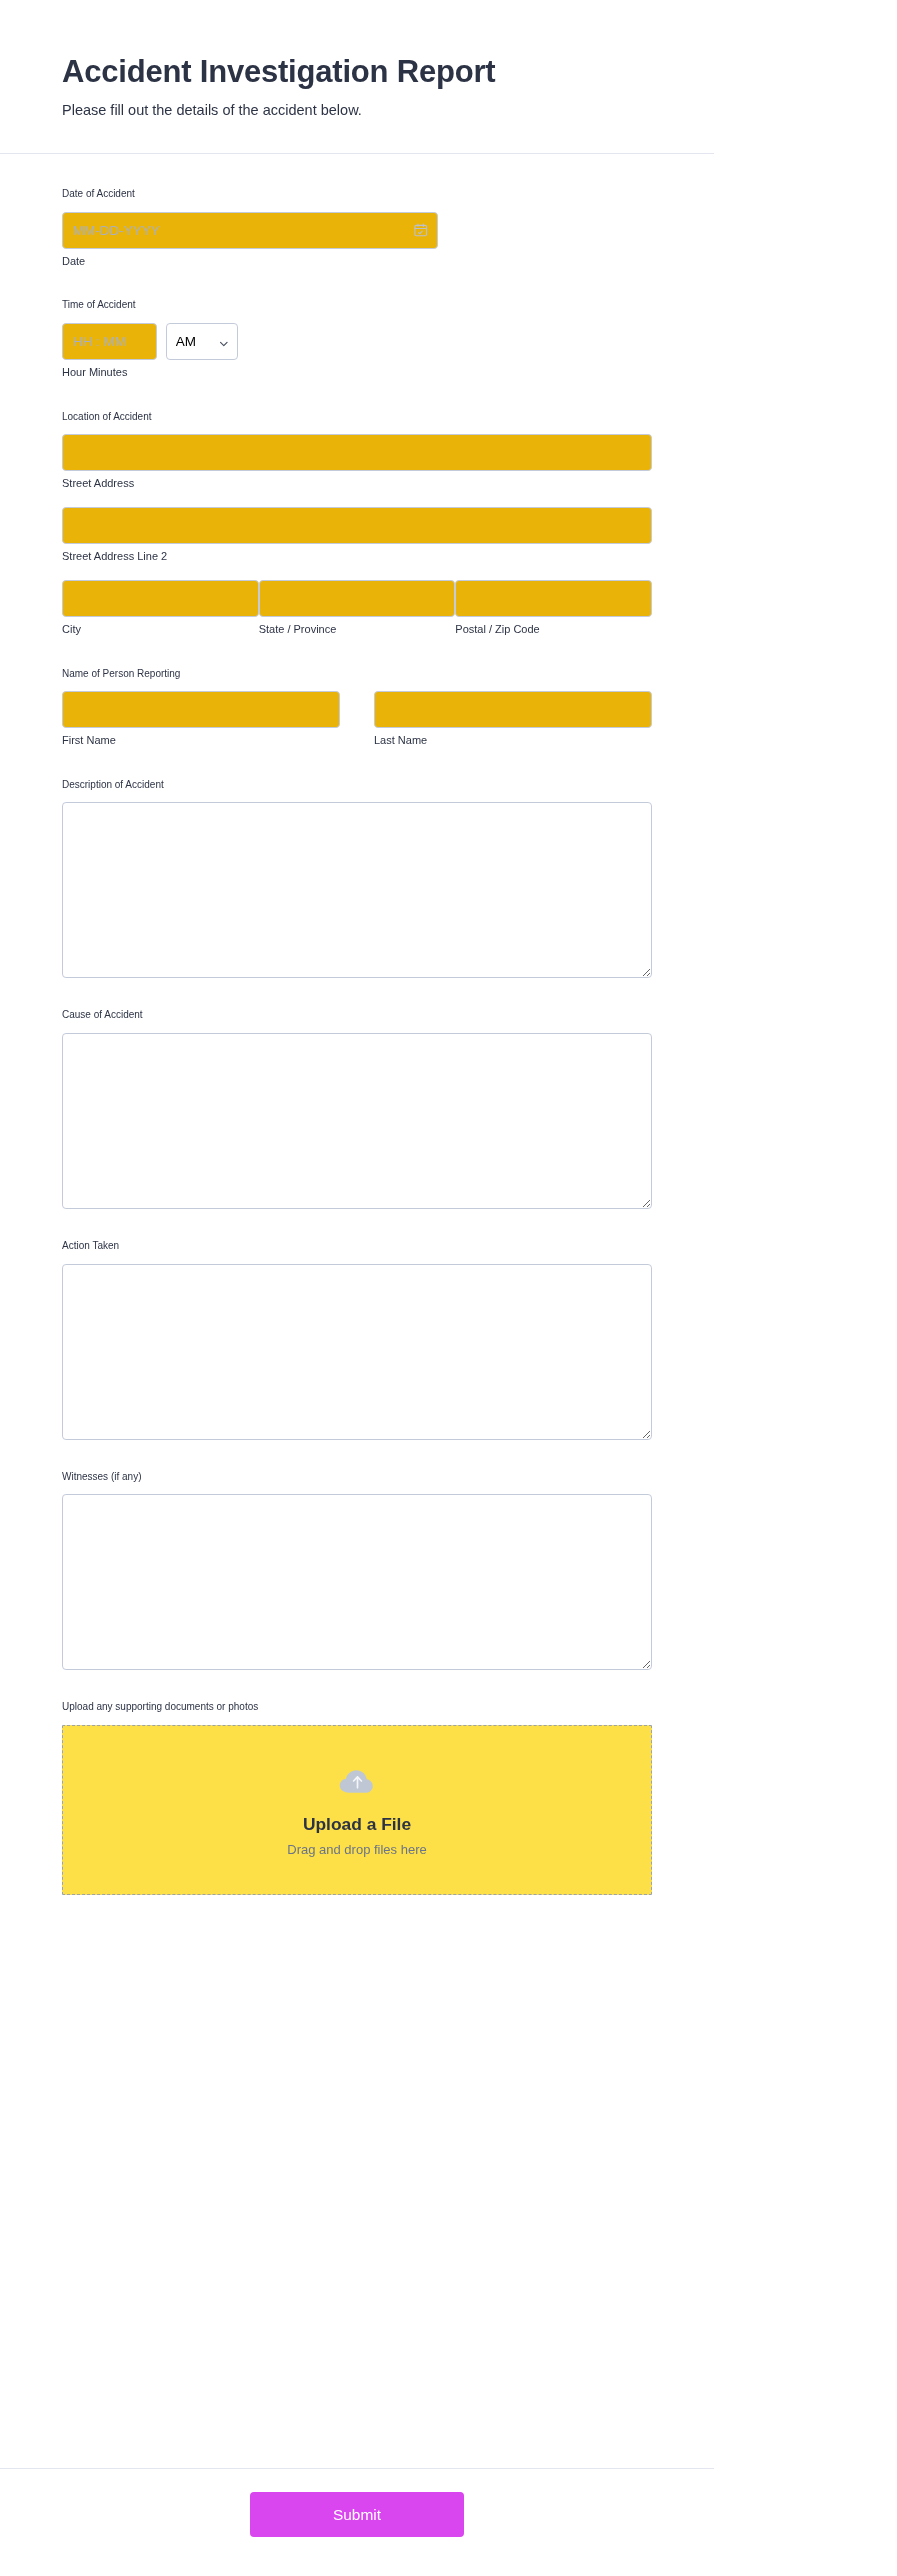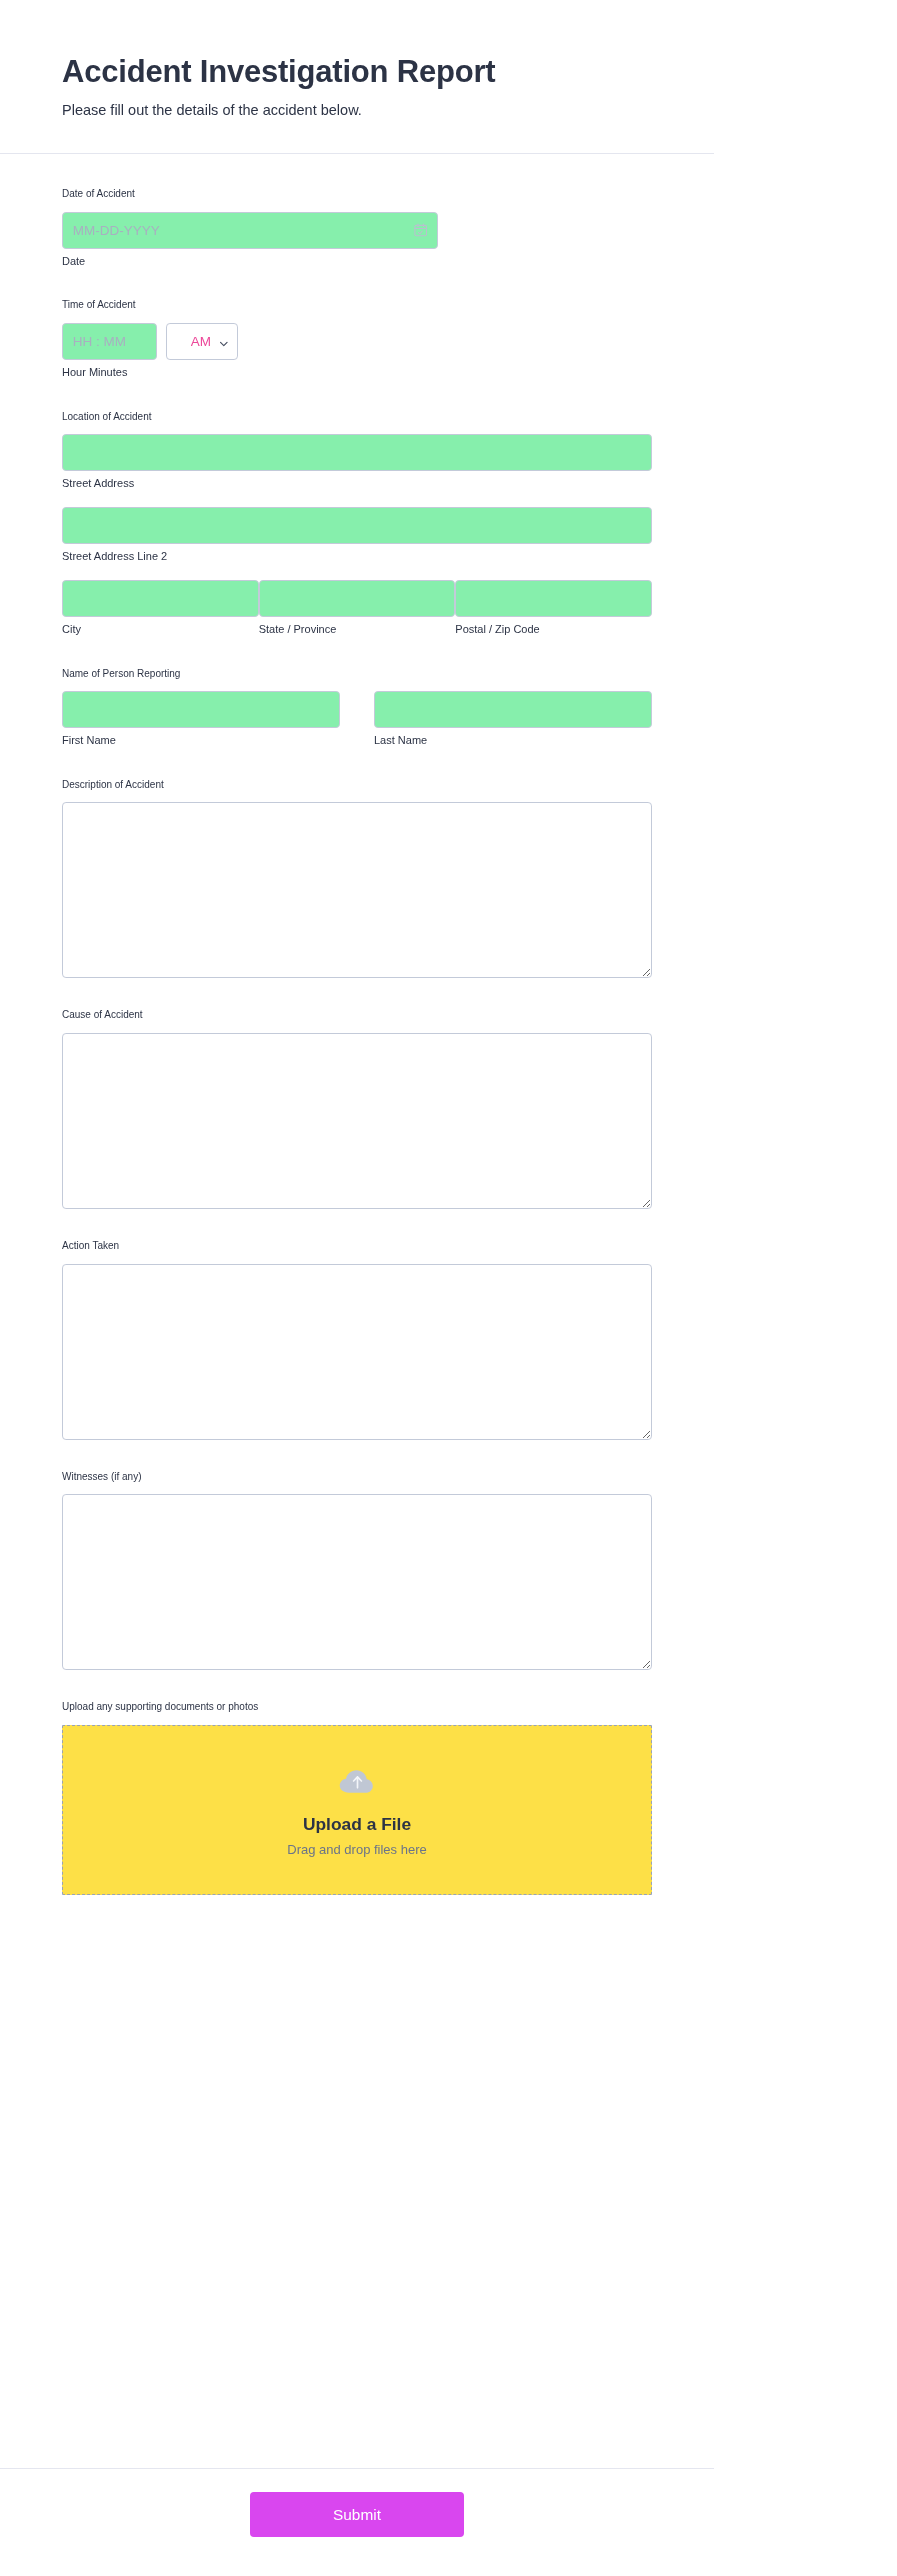--- a/index.html
+++ b/index.html
@@ -66,21 +66,21 @@
     color: #2c3345;
     margin-top: 5.8px;
     display: block;
   }
 
   
   .txt {
     height: 37px;
     border: 1px solid #c3cad9;
     border-radius: 3.9px;
-    background: #86efac;
+    background: #eab308;
     font-family: "Liberation Sans", sans-serif;
     font-size: 13.5px;
     color: #2c3345;
     padding: 0 9.7px;
     outline: none;
     width: 100%;
     display: block;
   }
   .txt::placeholder { color: #a8b0c0; }
 
@@ -102,22 +102,22 @@
   .time-input { width: 95px; }
   .ampm-wrap { position: relative; }
   .ampm {
     height: 37px;
     width: 72px;
     border: 1px solid #c3cad9;
     border-radius: 3.9px;
     background: #fff;
     font-family: "Liberation Sans", sans-serif;
     font-size: 13.5px;
-    color: #ec4899;
-    padding: 0 23px 0 24px;
+    color: #000000;
+    padding: 0 23px 0 9px;
     appearance: none;
     -webkit-appearance: none;
     outline: none;
   }
   .chev {
     position: absolute;
     right: 7.7px; top: 50%;
     transform: translateY(-50%);
     width: 11.6px; height: 11.6px;
     pointer-events: none;

